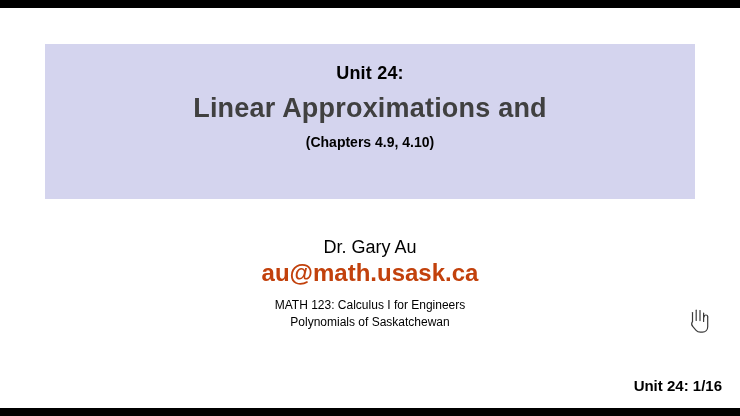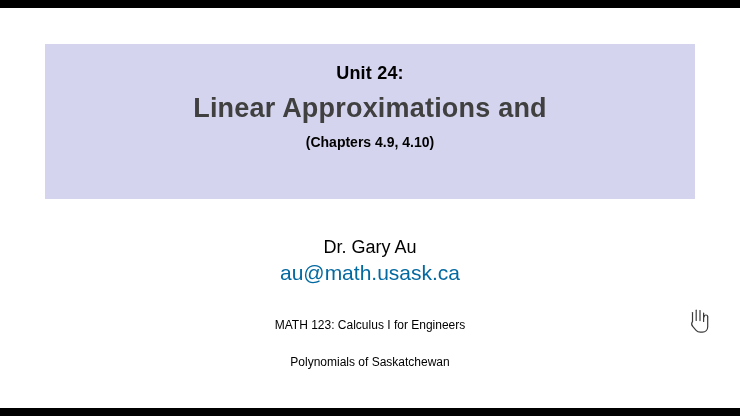--- a/index.html
+++ b/index.html
@@ -66,37 +66,37 @@
     width: 740px;
     text-align: center;
     margin-top: 8px;
   }
   .author-name {
     font-size: 18px;
     color: #000000;
     line-height: 26px;
   }
   .author-email {
-    font-size: 21px;
-    color: #0369a1;
+    font-size: 24px;
+    color: #c2410c;
     line-height: 26px;
+    font-weight: bold;
   }
   .affiliation-block {
     position: absolute;
     left: 0;
     top: 289px;
     width: 740px;
     text-align: center;
   }
   .course-line,
   .institution-line {
     font-size: 12px;
     color: #000000;
     line-height: 17px;
-    margin-top: 20px;
   }
   .footer {
     position: absolute;
     right: 18px;
     bottom: 14px;
     font-size: 15px;
     font-weight: bold;
     color: #000000;
   }
   .cursor-hand {
@@ -134,14 +134,15 @@
         <path d="M6.5 17.5 V8.5"></path>
         <path d="M10.2 16.5 V6.2"></path>
         <path d="M14 16.6 V6.6"></path>
         <path d="M17.6 17.4 V9.2"></path>
         <path d="M6.5 17.5 c-1.2 1.6 -1.0 3.6 0.4 5.2 l3.2 3.6 c1.1 1.2 2.6 1.8 4.2 1.8 h2.2 c3.0 0 5.2 -2.3 5.2 -5.3 V12.8"></path>
         <path d="M21.7 12.8 c0 -1.0 -0.8 -1.8 -1.8 -1.8 -1.0 0 -1.8 0.8 -1.8 1.8"></path>
       </g>
     </svg>
   </div>
 
+  <div class="footer">Unit 24: 1/16</div>
 
 </div>
 
 </body></html>

